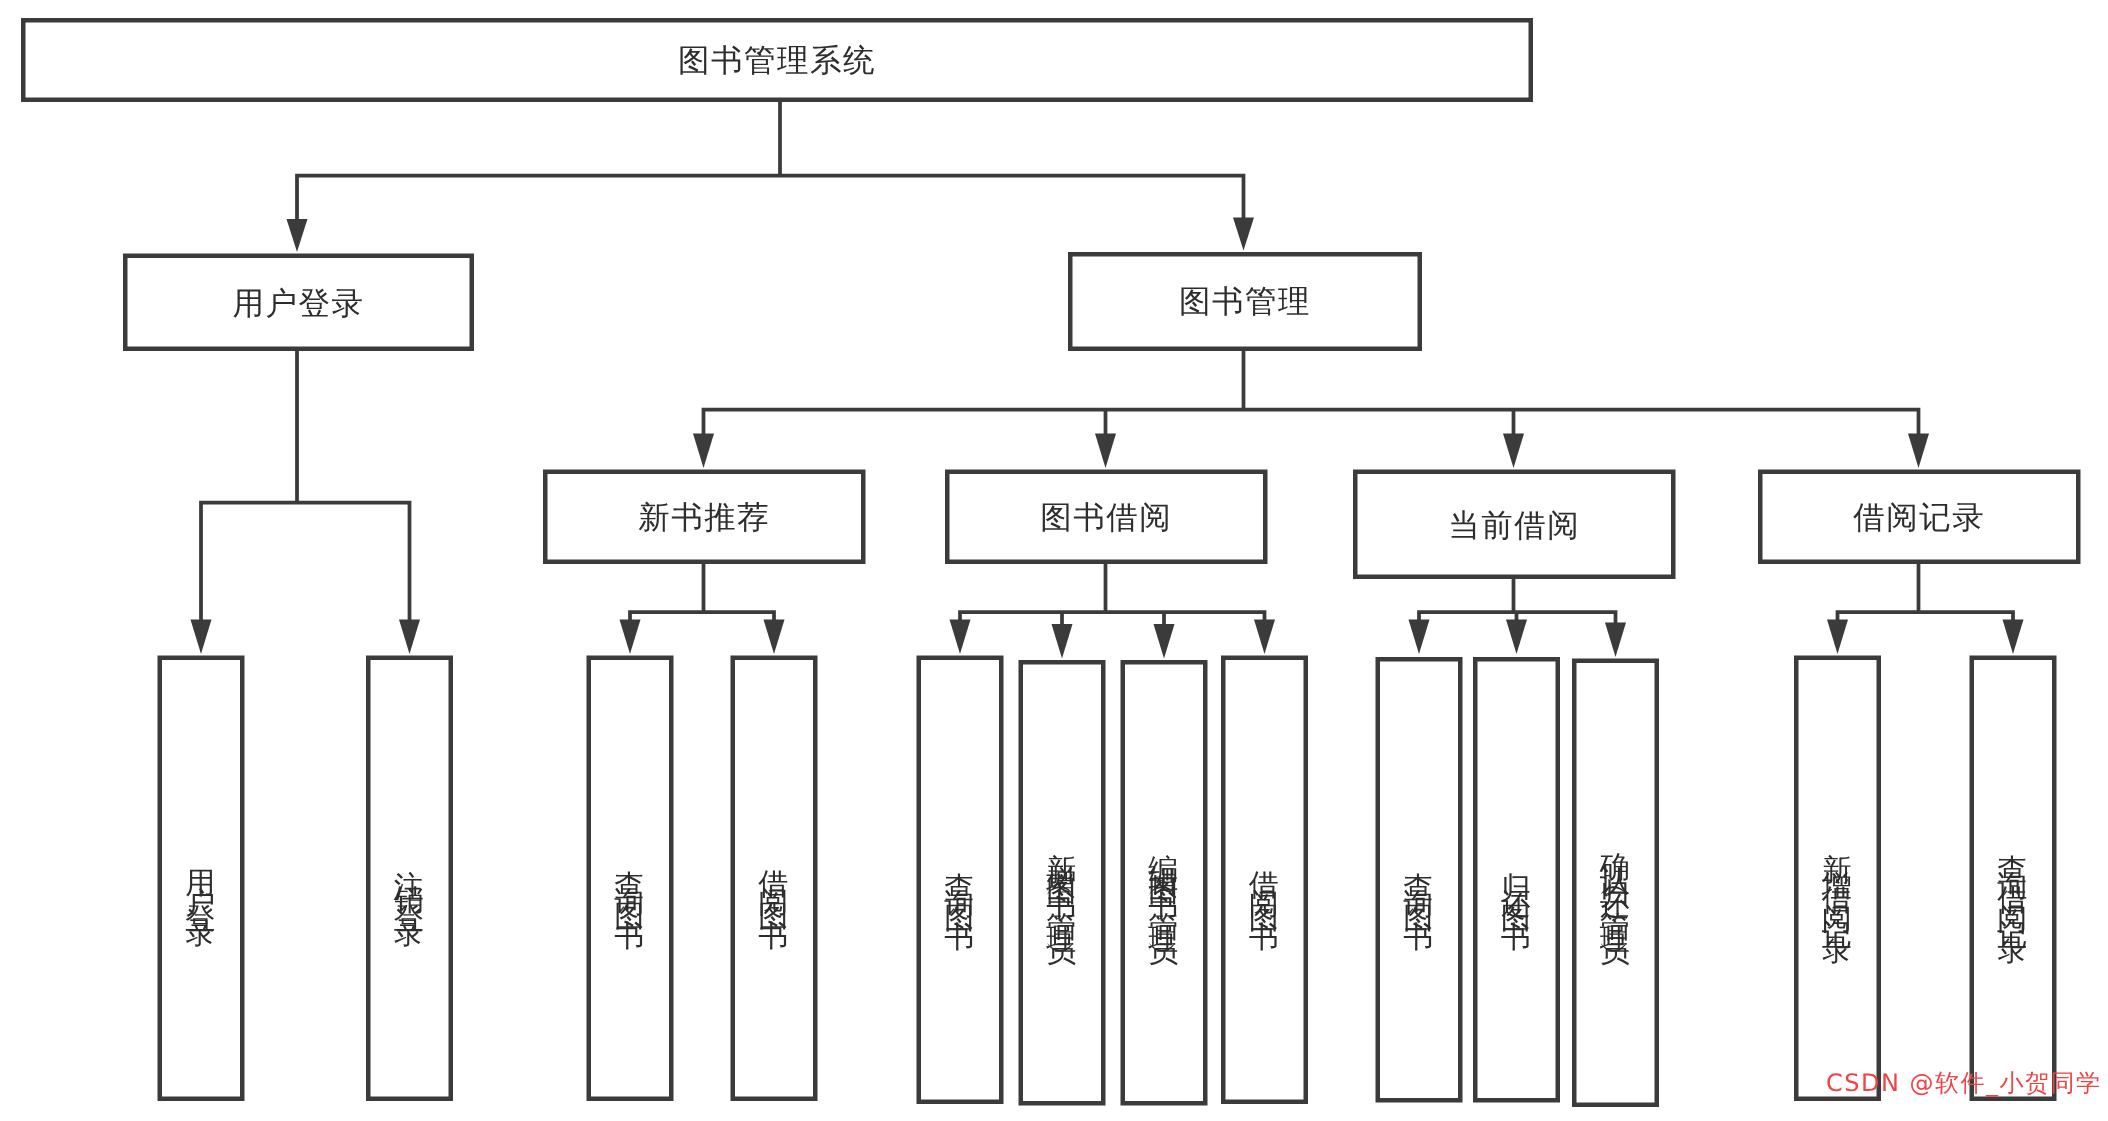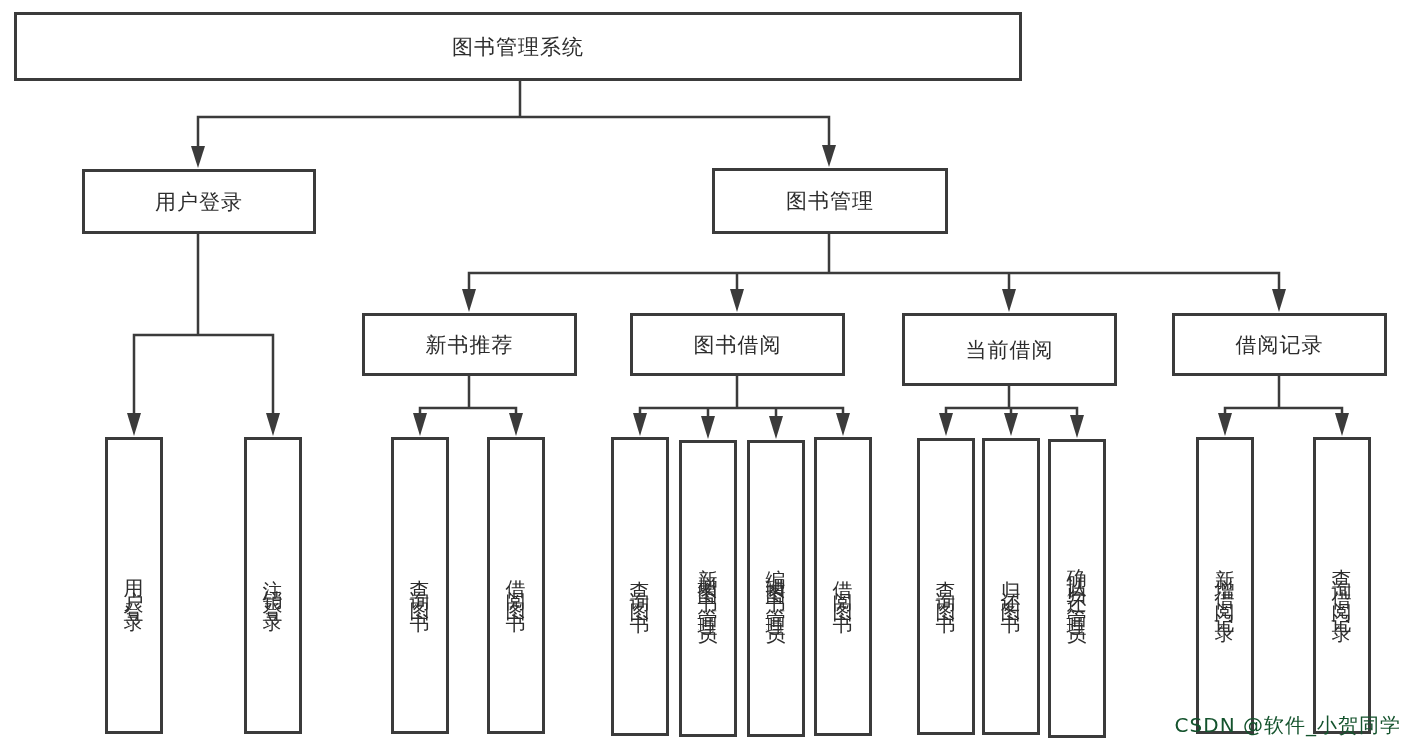--- a/index.html
+++ b/index.html
@@ -40,22 +40,22 @@
     writing-mode: vertical-rl;
     text-orientation: mixed;
     font-size: 20px;
     letter-spacing: 11px;
     line-height: 1;
   }
   .watermark {
     position: absolute;
     right: 4px;
     top: 712px;
-    font-size: 20px;
-    color: #14532d;
+    font-size: 16px;
+    color: #ef4444;
     letter-spacing: 1px;
     white-space: nowrap;
     z-index: 5;
   }
 </style>
 </head>
 <body>
 
 <div class="stage">
 
@@ -85,21 +85,21 @@
       <polygon points="769,416 783,416 776,439"></polygon>
       <polygon points="836,413 850,413 843,436"></polygon>
       <polygon points="939,413 953,413 946,436"></polygon>
       <polygon points="1004,413 1018,413 1011,436"></polygon>
       <polygon points="1070,415 1084,415 1077,438"></polygon>
       <polygon points="1218,413 1232,413 1225,436"></polygon>
       <polygon points="1335,413 1349,413 1342,436"></polygon>
     </g>
   </svg>
 
-  <div class="node" style="left:14px; top:12px; width:1008px; height:69px;">图书管理系统</div>
+  <div class="node" style="left:14px; top:12px; width:1008px; height:56px;">图书管理系统</div>
 
   <div class="node" style="left:82px; top:169px; width:234px; height:65px;">用户登录</div>
   <div class="node" style="left:712px; top:168px; width:236px; height:66px;">图书管理</div>
 
   <div class="node" style="left:362px; top:313px; width:215px; height:63px;text-align:center;">新书推荐</div>
   <div class="node" style="left:630px; top:313px; width:215px; height:63px;text-align:center;">图书借阅</div>
   <div class="node" style="left:902px; top:313px; width:215px; height:73px;">当前借阅</div>
   <div class="node" style="left:1172px; top:313px; width:215px; height:63px;">借阅记录</div>
 
   <div class="leaf" style="left:105px; top:437px; height:297px;">用户登录</div>

